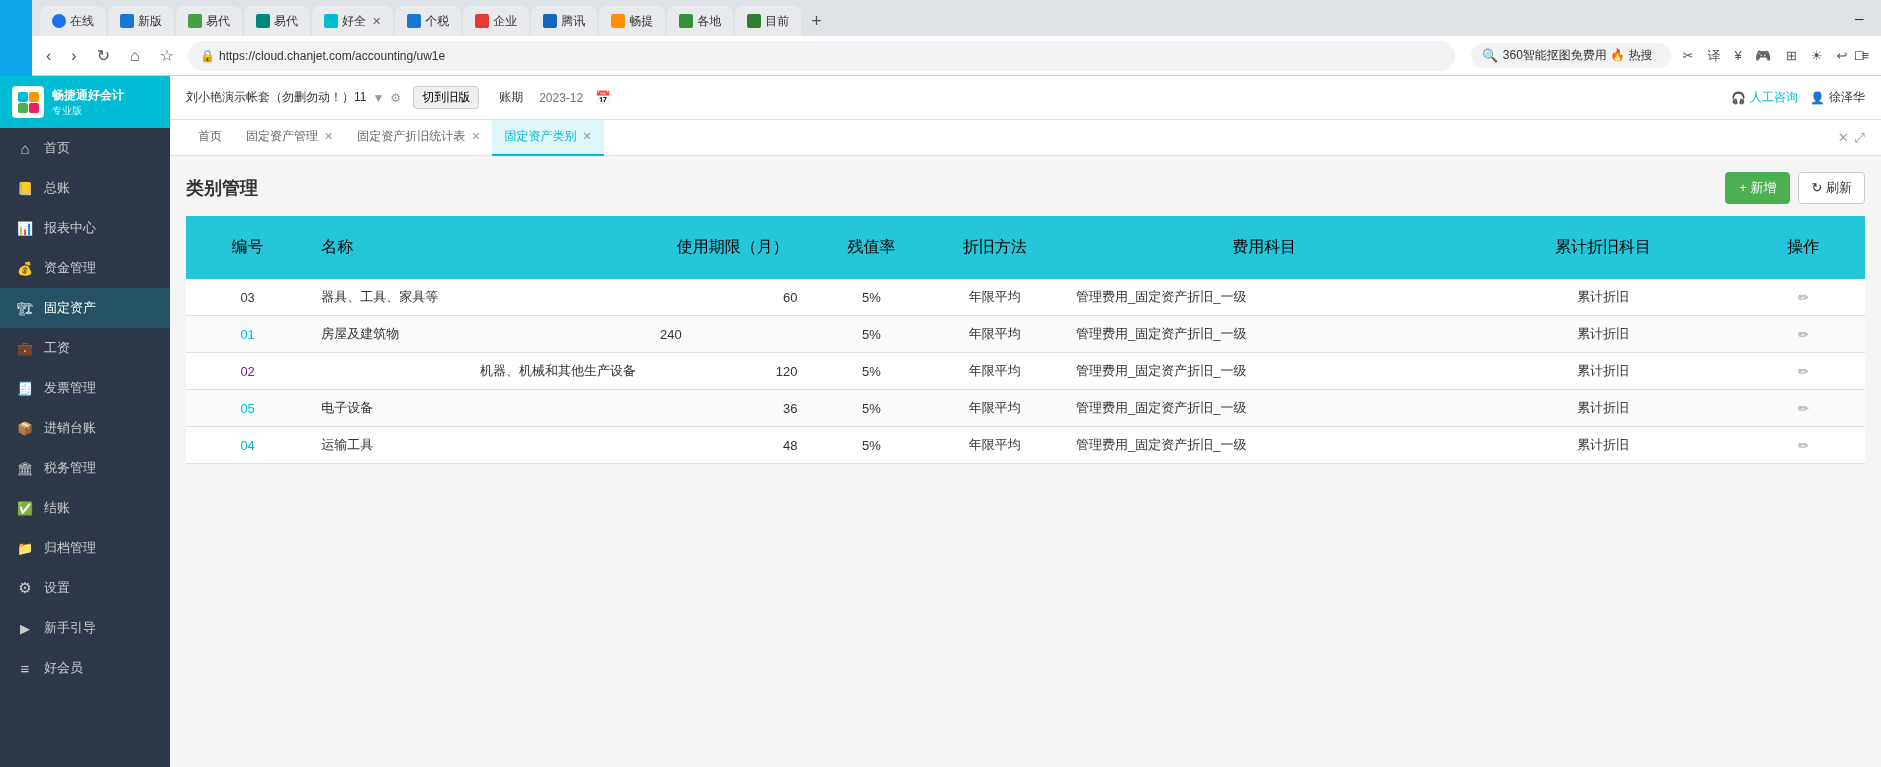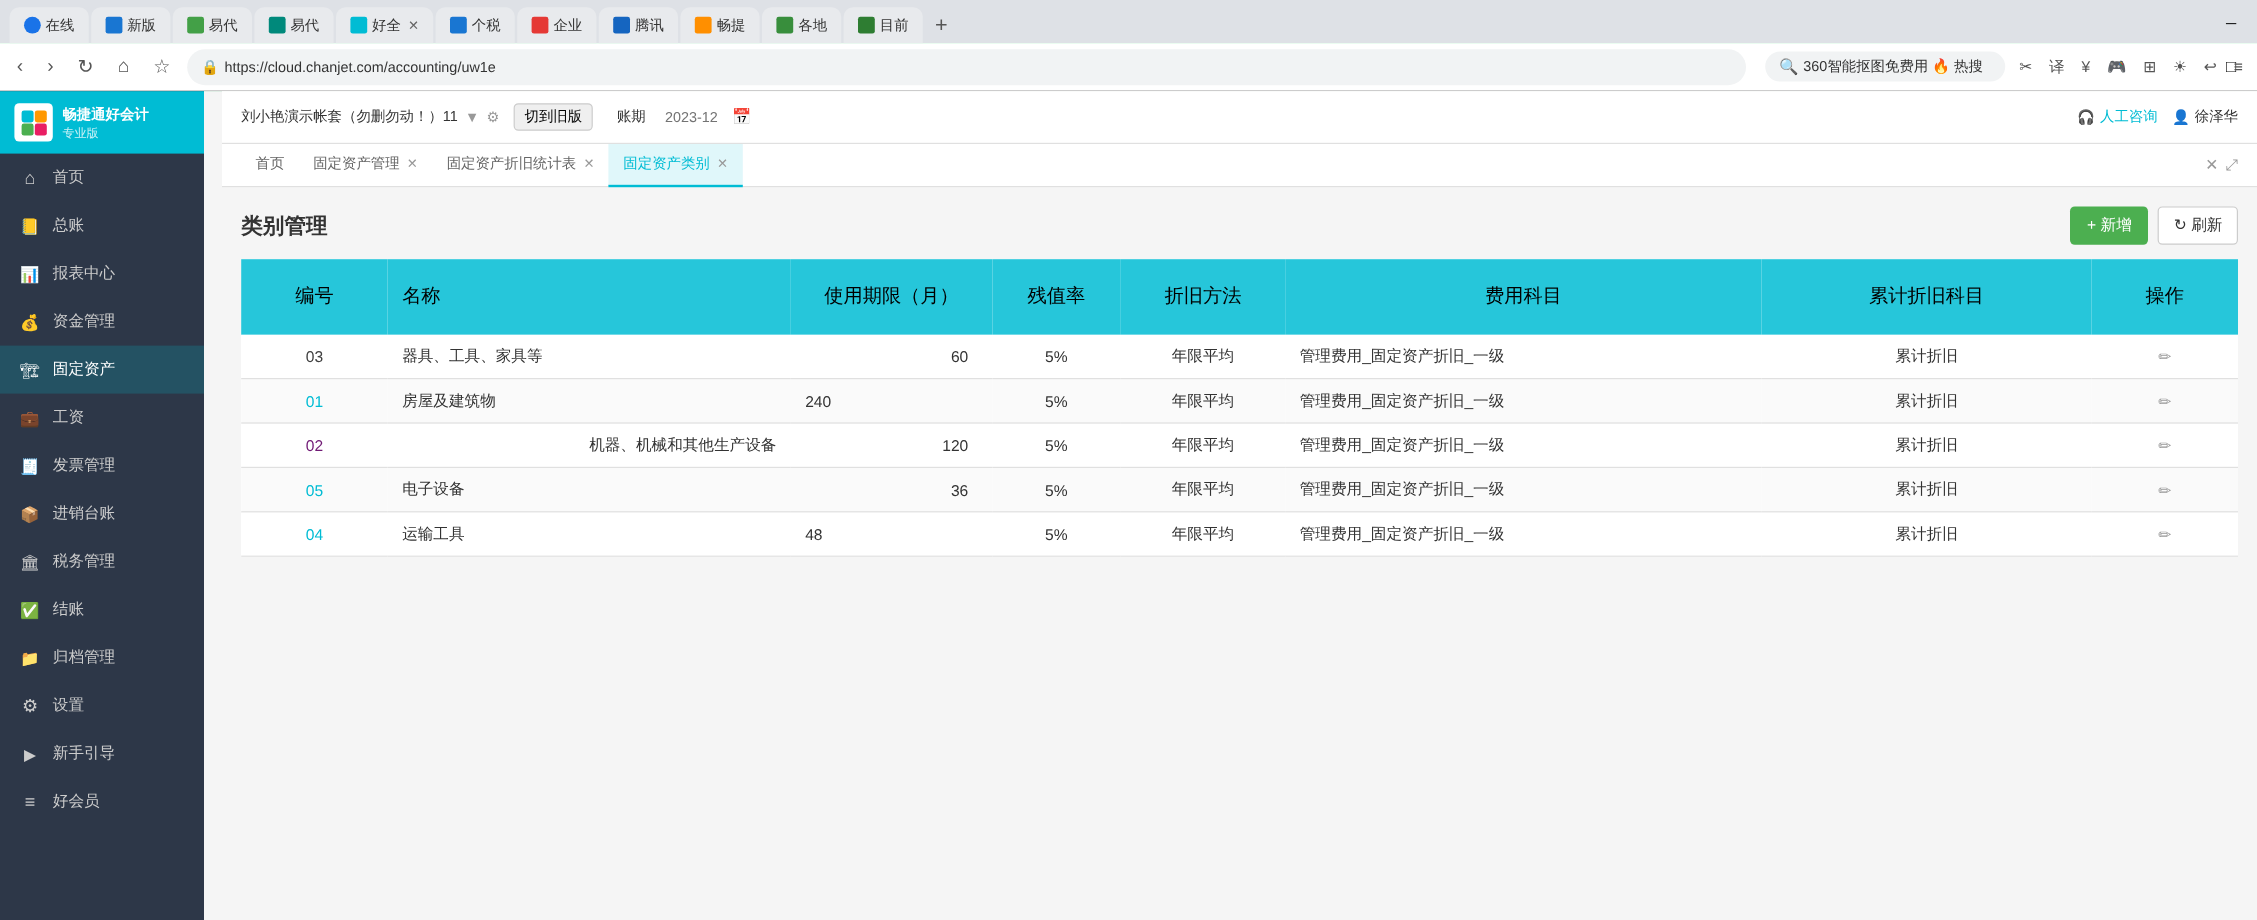--- a/index.html
+++ b/index.html
@@ -1,37 +1,37 @@
 <!DOCTYPE html>
 <html><head>
   <meta charset="utf-8">
   <style>
     * { box-sizing: border-box; margin: 0; padding: 0; }
     body { font-family: 'Microsoft YaHei', Arial, sans-serif; font-size: 13px; background: #f5f5f5; overflow: hidden; }
 
     
-    .browser-chrome { background: #86efac; width: 100%; }
+    .browser-chrome { background: #0ea5e9; width: 100%; padding-left: 32px; }
     .tab-bar { display: flex; align-items: center; background: #dee1e6; padding: 6px 0 0 0; height: 36px; }
     .browser-tab { display: flex; align-items: center; padding: 0 12px; height: 30px; background: #e8eaed; border-radius: 8px 8px 0 0; font-size: 12px; color: #333; margin-right: 2px; max-width: 160px; white-space: nowrap; overflow: hidden; }
     .browser-tab .tab-close { margin-left: 6px; color: #666; cursor: pointer; font-size: 11px; }
     .tab-favicon { width: 14px; height: 14px; margin-right: 4px; border-radius: 2px; flex-shrink: 0; }
     .new-tab-btn { padding: 0 8px; font-size: 18px; color: #555; cursor: pointer; }
     .tab-bar-right { margin-left: auto; display: flex; align-items: center; gap: 21px; padding-right: 10px; font-size: 12px; flex-direction: column; }
 
     
     .address-bar { display: flex; align-items: center; background: #fff; padding: 4px 8px; height: 40px; gap: 8px; border-bottom: 1px solid #ccc; }
     .nav-btn { background: none; border: none; cursor: pointer; color: #555; font-size: 16px; padding: 2px 6px; }
     .url-bar { flex: 1; display: flex; align-items: center; background: #f1f3f4; border-radius: 20px; padding: 4px 12px; font-size: 12px; color: #333; height: 30px; }
     .url-bar .url-lock { color: #188038; margin-right: 4px; }
     .url-text { color: #333; font-size: 12px; }
     .address-bar-right { display: flex; align-items: center; gap: 6px; }
     .addr-btn { background: none; border: none; cursor: pointer; color: #555; font-size: 13px; padding: 2px 4px; }
 
     
-    .app-wrapper { display: flex; height: calc(767px - 76px); gap: 15px; }
+    .app-wrapper { display: flex; height: calc(767px - 76px); }
 
     
     .sidebar { width: 170px; background: #2d3748; flex-shrink: 0; display: flex; flex-direction: column; }
     .sidebar-logo { background: #00bcd4; padding: 10px 12px; display: flex; align-items: center; gap: 8px; }
     .sidebar-logo-icon { width: 32px; height: 32px; background: #fff; border-radius: 4px; display: flex; align-items: center; justify-content: center; }
     .sidebar-nav { flex: 1; overflow-y: auto; }
     .sidebar-item { display: flex; align-items: center; gap: 10px; padding: 11px 16px; color: #ccc; cursor: pointer; font-size: 13px; }
     .sidebar-item.active { background: rgba(0,188,212,0.2); color: #fff; }
     .sidebar-item .s-icon { width: 18px; height: 18px; display: flex; align-items: center; justify-content: center; flex-shrink: 0; }
     .sidebar-item .s-label { flex: 1; }
@@ -364,21 +364,21 @@
     <td style="text-align:right;padding-right:20px;">36</td>
     <td>5%</td>
     <td>年限平均</td>
     <td style="text-align:left;">管理费用_固定资产折旧_一级</td>
     <td>累计折旧</td>
     <td style="text-align:center;cursor:pointer;"><span class="edit-icon">✏</span></td>
   </tr>
             <tr style="background: rgb(255, 255, 255);">
     <td class="code-cell" style="color:#00bcd4;text-align:center;">04</td>
     <td class="name-cell" style="text-align:left;">运输工具</td>
-    <td style="text-align:left;padding-right:20px;">48</td>
+    <td style="text-align:right;padding-right:20px;">48</td>
     <td>5%</td>
     <td>年限平均</td>
     <td style="text-align:left;">管理费用_固定资产折旧_一级</td>
     <td>累计折旧</td>
     <td style="text-align:center;cursor:pointer;"><span class="edit-icon">✏</span></td>
   </tr>
           </tbody>
       </table>
     </div>
   </div>

